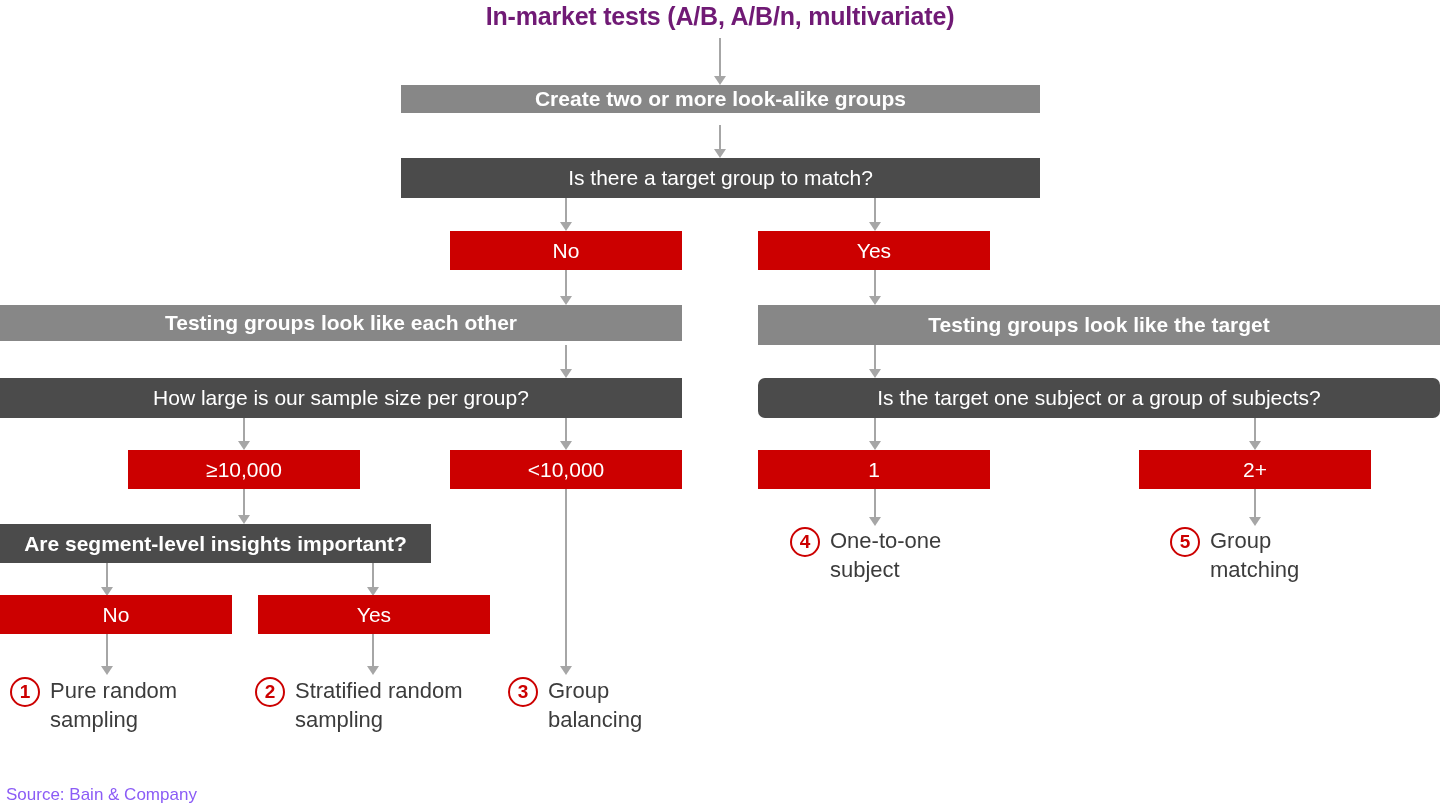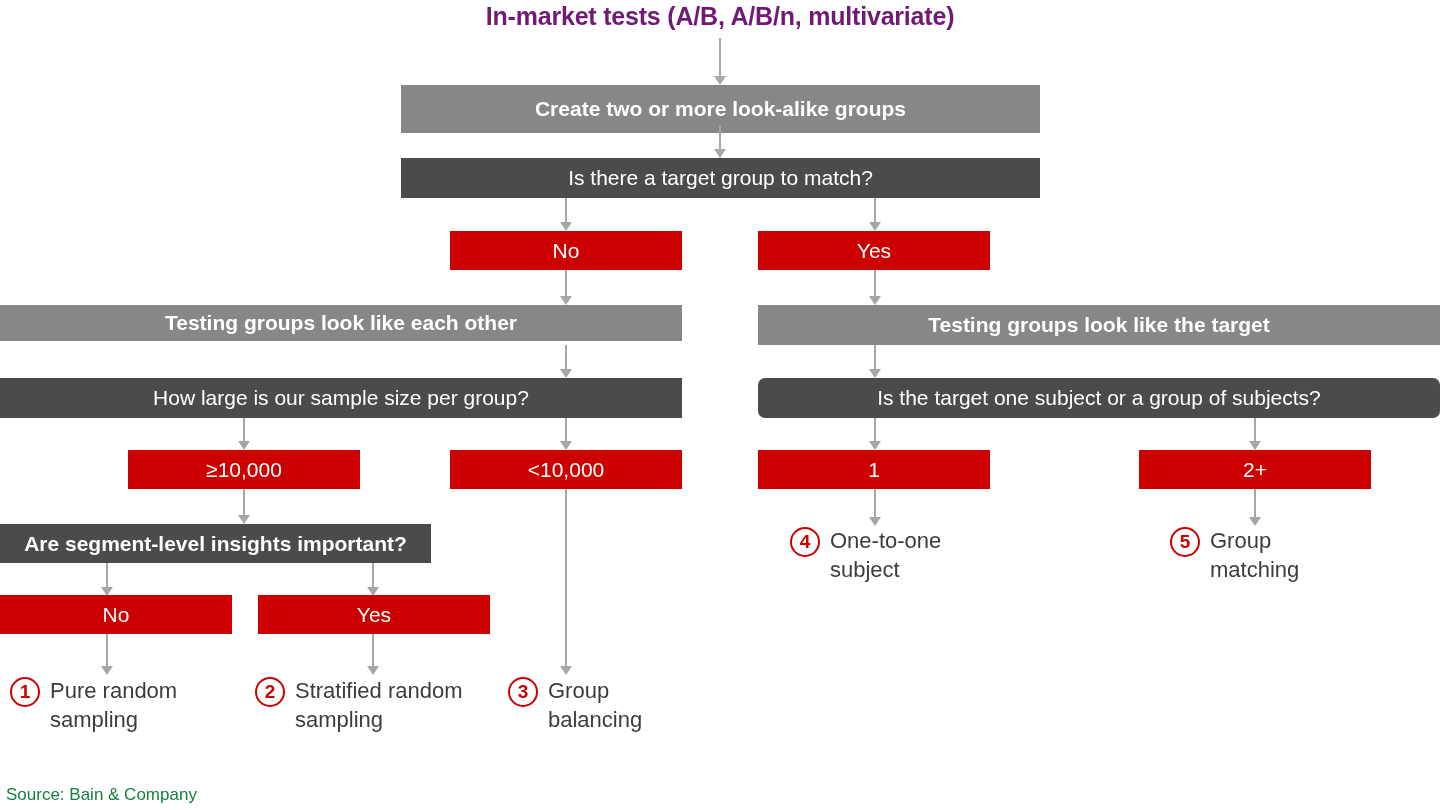--- a/index.html
+++ b/index.html
@@ -100,33 +100,33 @@
   .connector {
     position: absolute;
     width: 2px;
     background: #a6a6a6;
   }
   .source-note {
     position: absolute;
     left: 6px;
     top: 785px;
     font-size: 17px;
-    color: #15803d;
+    color: #8b5cf6;
   }
 </style>
 </head>
 <body>
 
 <div id="canvas">
 
   <div class="node title" style="left:420px; top:0px; width:600px; height:34px;">In-market tests (A/B, A/B/n, multivariate)</div>
 
   <div class="arrow" style="left:719px; top:38px; height:38px;"></div>
 
-  <div class="node band-gray" style="left:401px; top:85px; width:639px; height:48px;">Create two or more look-alike groups</div>
+  <div class="node band-gray" style="left:401px; top:85px; width:639px; height:28px;">Create two or more look-alike groups</div>
 
   <div class="arrow" style="left:719px; top:125px; height:24px;"></div>
 
   <div class="node band-dark" style="left:401px; top:158px; width:639px; height:40px;">Is there a target group to match?</div>
 
   <div class="arrow" style="left:565px; top:198px; height:24px;"></div>
 
   <div class="arrow" style="left:874px; top:198px; height:24px;"></div>
 
   <div class="node band-red" style="left:450px; top:231px; width:232px; height:39px;">No</div>

